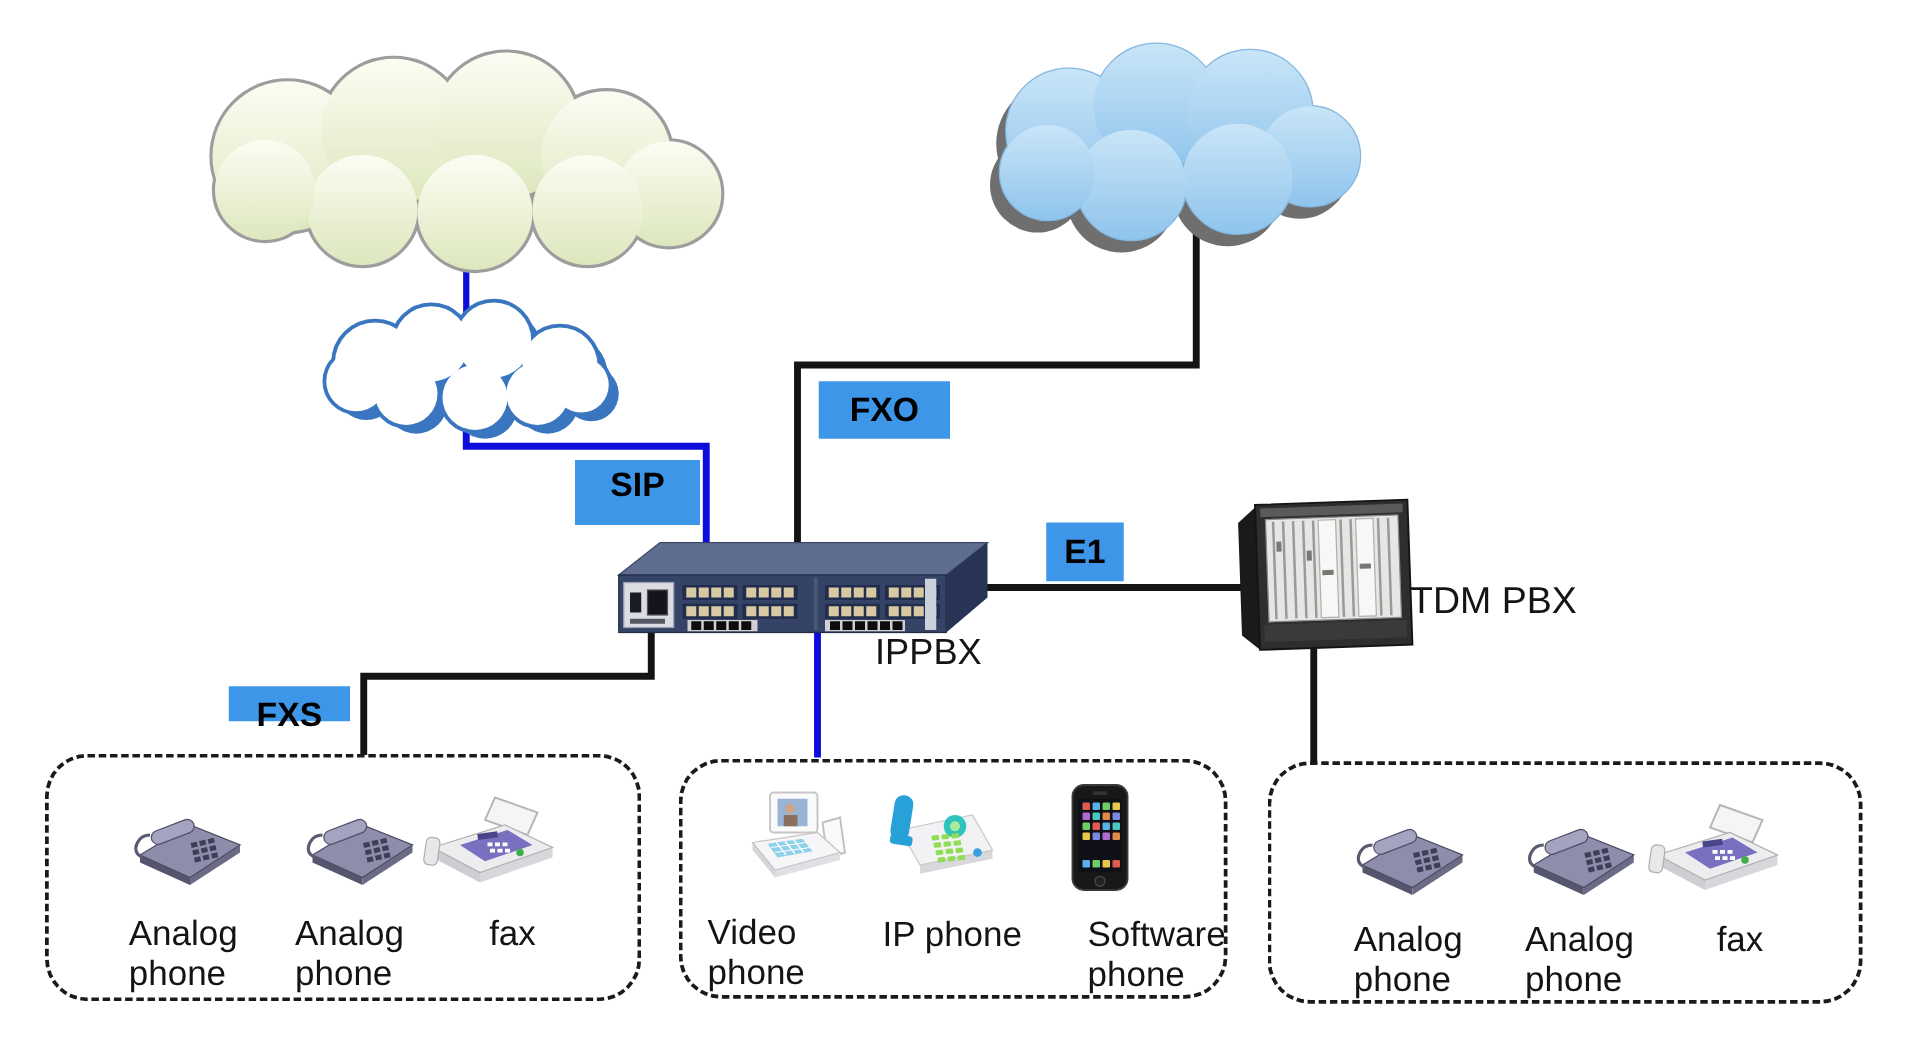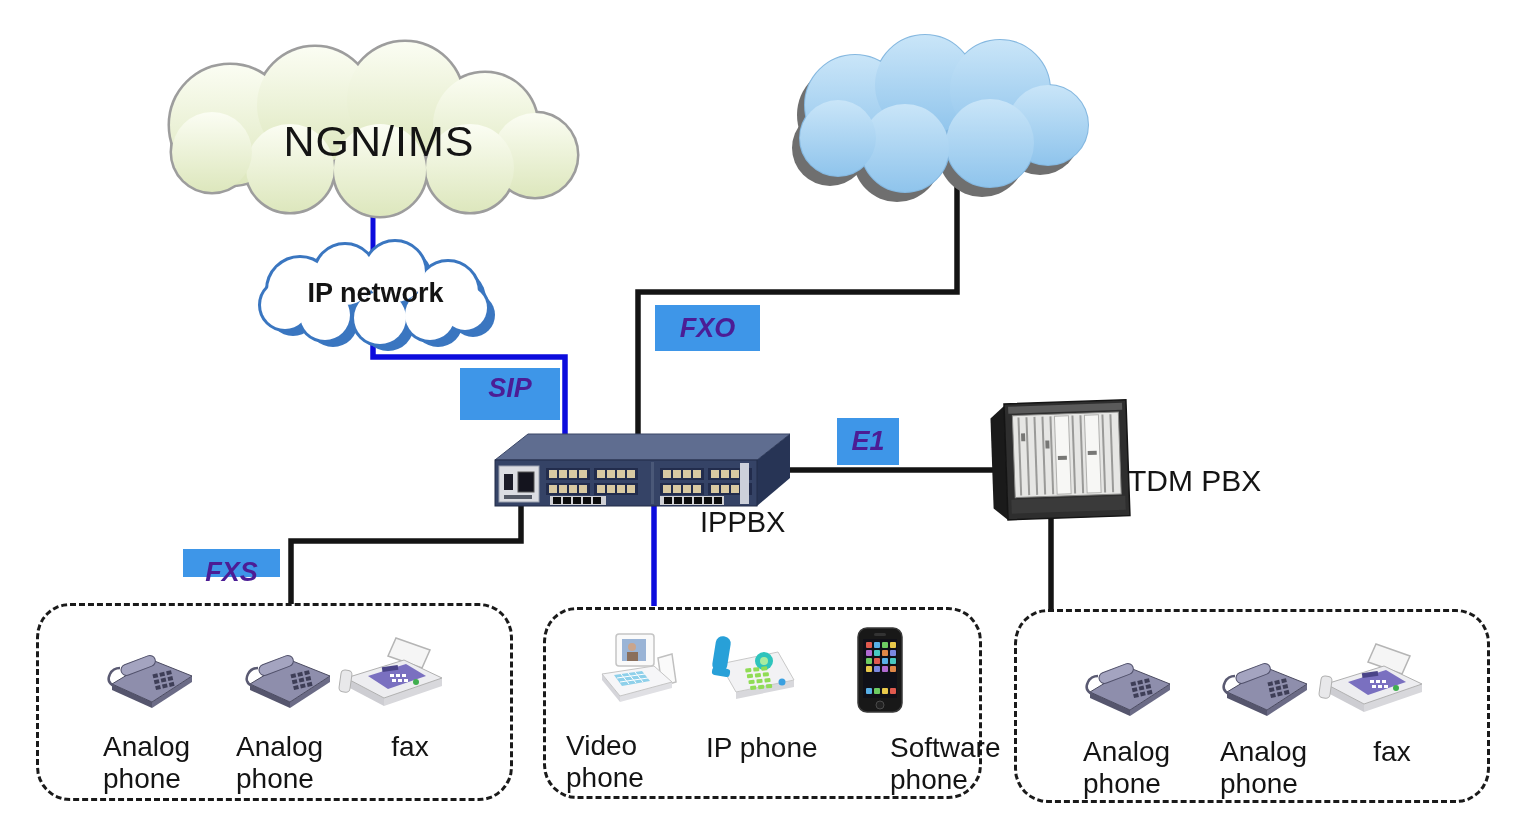--- a/index.html
+++ b/index.html
@@ -4,22 +4,22 @@
 <style>
   html,body{margin:0;padding:0;background:#ffffff;}
   .canvas{
     position:relative;width:1526px;height:830px;background:#ffffff;overflow:hidden;
     font-family:"Liberation Sans", sans-serif;color:#141414;
   }
   .layer{position:absolute;left:0;top:0;}
   .lbl{position:absolute;color:#141414;}
   .cloud-label{text-align:center;letter-spacing:1px;}
   .link-tag{
-    position:absolute;background:#3e96e8;color:#4c1d95;font-weight:bold;
-    font-size:27px;text-align:center;font-style:italic;
+    position:absolute;background:#3e96e8;color:#000000;font-weight:bold;
+    font-size:27px;text-align:center;
   }
   .zone{
     position:absolute;border:3px dashed #1a1a1a;border-radius:34px;background:transparent;
   }
   .phone-label{font-size:28px;line-height:1.16;}
 </style>
 </head>
 <body>
 
 <div class="canvas">
@@ -315,36 +315,34 @@
 
     <use href="#g-analog-phone" x="1078" y="646"></use>
     <use href="#g-analog-phone" x="1215" y="646"></use>
     <use href="#g-fax" x="1318" y="638"></use>
   </svg>
 
   <div class="zone" style="left:36px;top:603px;width:471px;height:192px;"></div>
   <div class="zone" style="left:543px;top:607px;width:433px;height:186px;"></div>
   <div class="zone" style="left:1014px;top:609px;width:470px;height:188px;"></div>
 
-  <div class="lbl cloud-label" style="left:248px;top:117px;width:262px;font-size:43px;">NGN/IMS</div>
-  <div class="lbl cloud-label" style="left:278px;top:278px;width:195px;font-size:27px;font-weight:bold;letter-spacing:0;">IP network</div>
 
   <div class="link-tag" style="left:460px;top:368px;width:100px;height:52px;line-height:40px;">SIP</div>
   <div class="link-tag" style="left:655px;top:305px;width:105px;height:46px;line-height:46px;">FXO</div>
   <div class="link-tag" style="left:183px;top:549px;width:97px;height:28px;line-height:46px;">FXS</div>
   <div class="link-tag" style="left:837px;top:418px;width:62px;height:47px;line-height:47px;">E1</div>
 
   <div class="lbl" style="left:676px;top:506px;font-size:29px;margin-left:24px;">IPPBX</div>
   <div class="lbl" style="left:1128px;top:464px;font-size:30px;">TDM PBX</div>
 
   <div class="lbl phone-label" style="left:103px;top:731px;width:122px;">Analog phone</div>
   <div class="lbl phone-label" style="left:236px;top:731px;width:122px;">Analog phone</div>
   <div class="lbl phone-label" style="left:368px;top:731px;width:84px;text-align:center;">fax</div>
 
   <div class="lbl phone-label" style="left:566px;top:730px;width:112px;">Video phone</div>
   <div class="lbl phone-label" style="left:706px;top:732px;width:180px;">IP phone</div>
-  <div class="lbl phone-label" style="left:890px;top:732px;width:132px;">Software phone</div>
+  <div class="lbl phone-label" style="left:870px;top:732px;width:132px;">Software phone</div>
 
   <div class="lbl phone-label" style="left:1083px;top:736px;width:122px;">Analog phone</div>
   <div class="lbl phone-label" style="left:1220px;top:736px;width:122px;">Analog phone</div>
   <div class="lbl phone-label" style="left:1350px;top:736px;width:84px;text-align:center;">fax</div>
 
 </div>
 
 </body></html>

